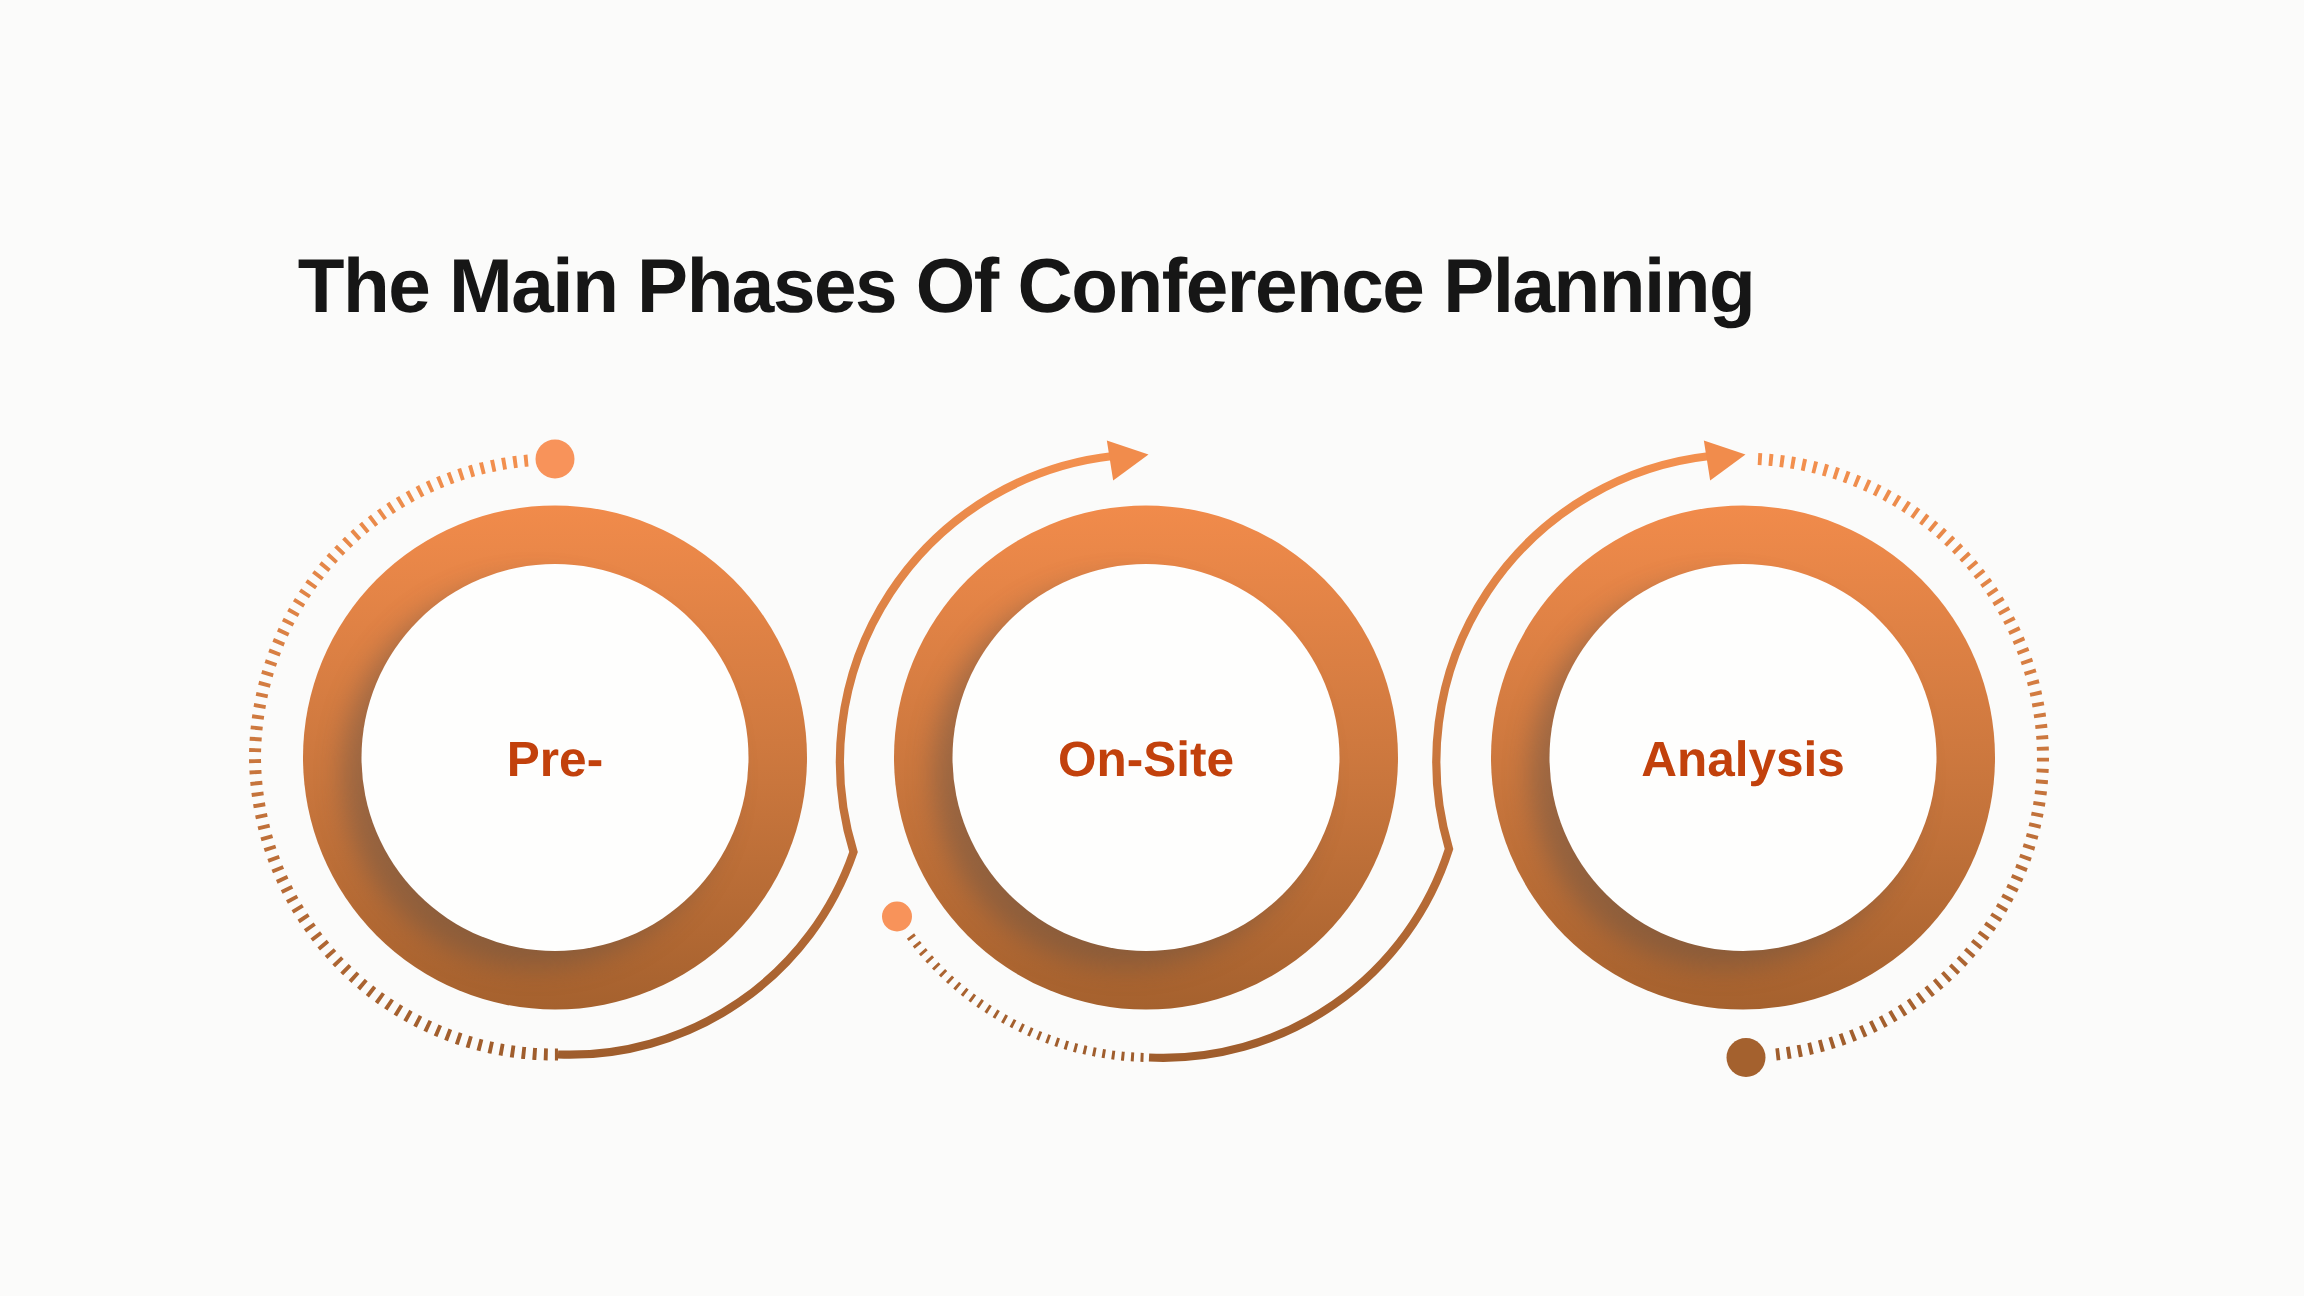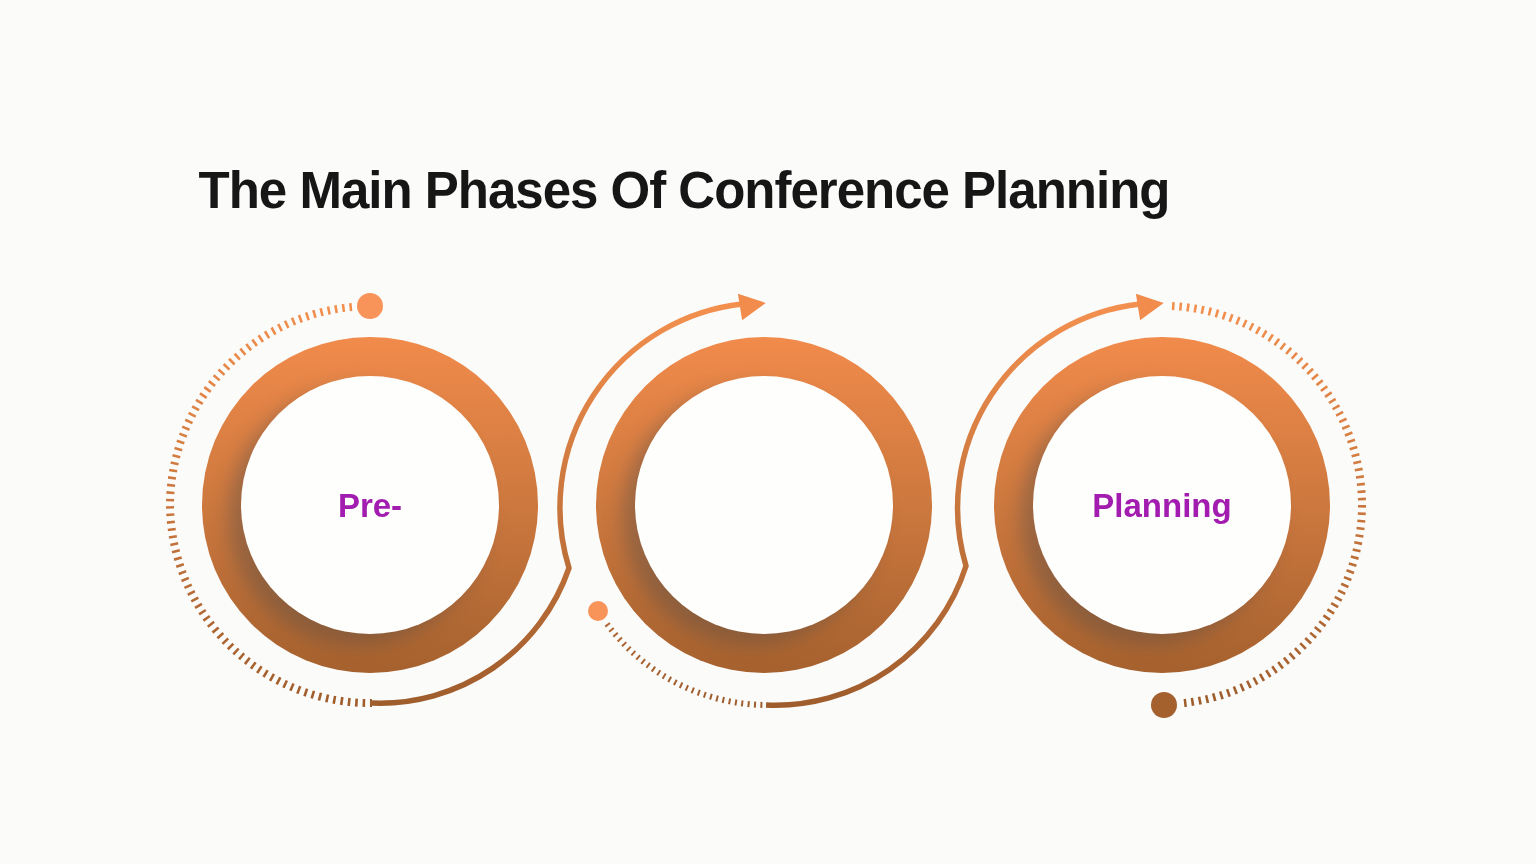--- a/index.html
+++ b/index.html
@@ -60,21 +60,21 @@
     box-shadow: -13px 11px 18px rgba(88, 78, 72, 0.42);
     display: flex;
     flex-direction: column;
     align-items: center;
     justify-content: center;
   }
   .phase-label {
     font-size: 33px;
     line-height: 47px;
     font-weight: 700;
-    color: #a21caf;
+    color: #c2410c;
     text-align: center;
     white-space: nowrap;
   }
 </style>
 </head>
 <body>
 
 <div class="canvas">
 
   <h1 class="title">The Main Phases Of Conference Planning</h1>
@@ -112,25 +112,26 @@
     <div class="ring">
       <div class="inner">
         <span class="phase-label">Pre-</span>
       </div>
     </div>
   </div>
 
   <div class="phase phase-2">
     <div class="ring">
       <div class="inner">
+        <span class="phase-label">On-Site</span>
       </div>
     </div>
   </div>
 
   <div class="phase phase-3">
     <div class="ring">
       <div class="inner">
-        <span class="phase-label">Planning</span>
+        <span class="phase-label">Analysis</span>
       </div>
     </div>
   </div>
 
 </div>
 
 </body></html>

